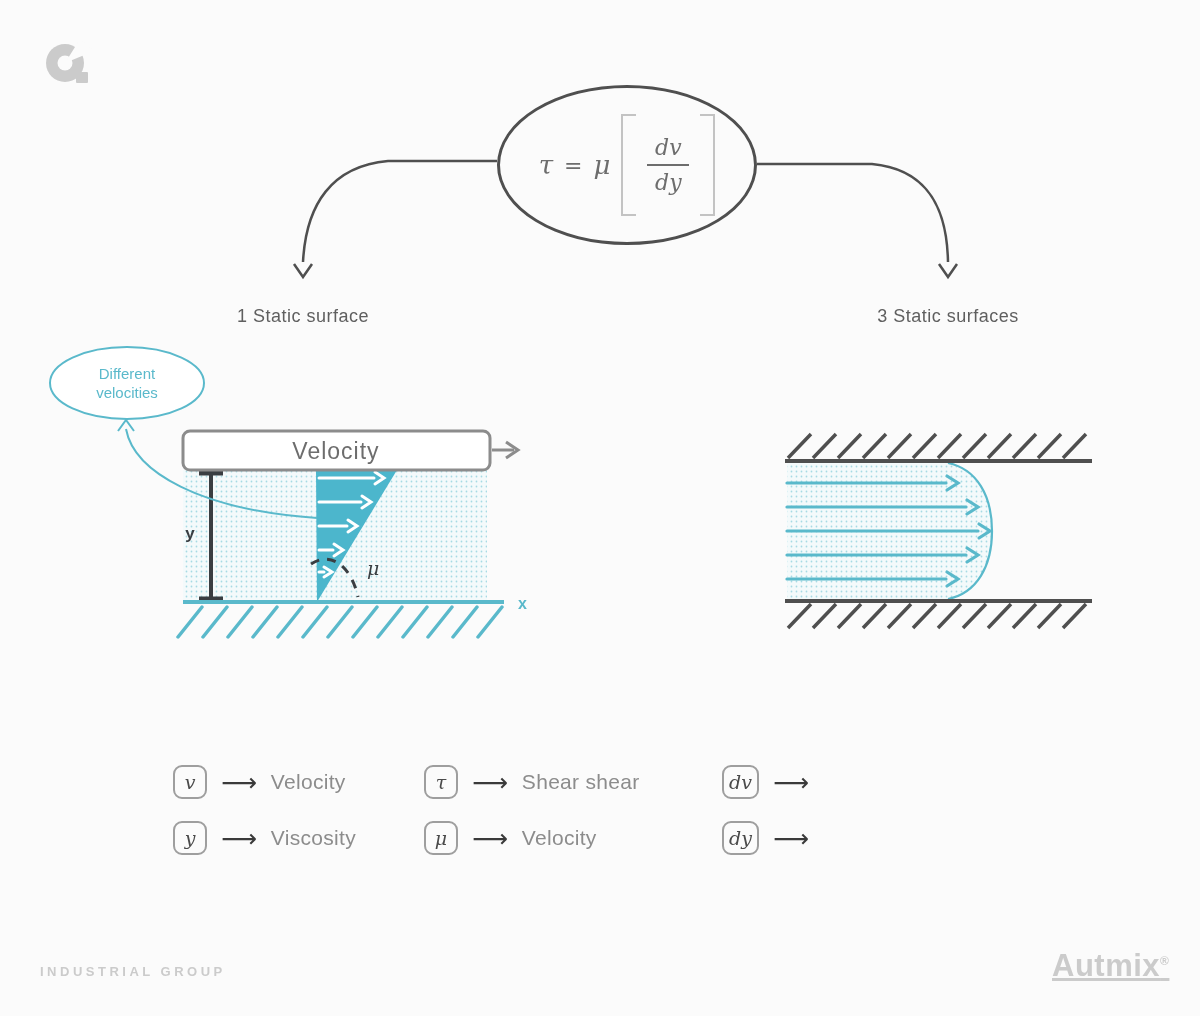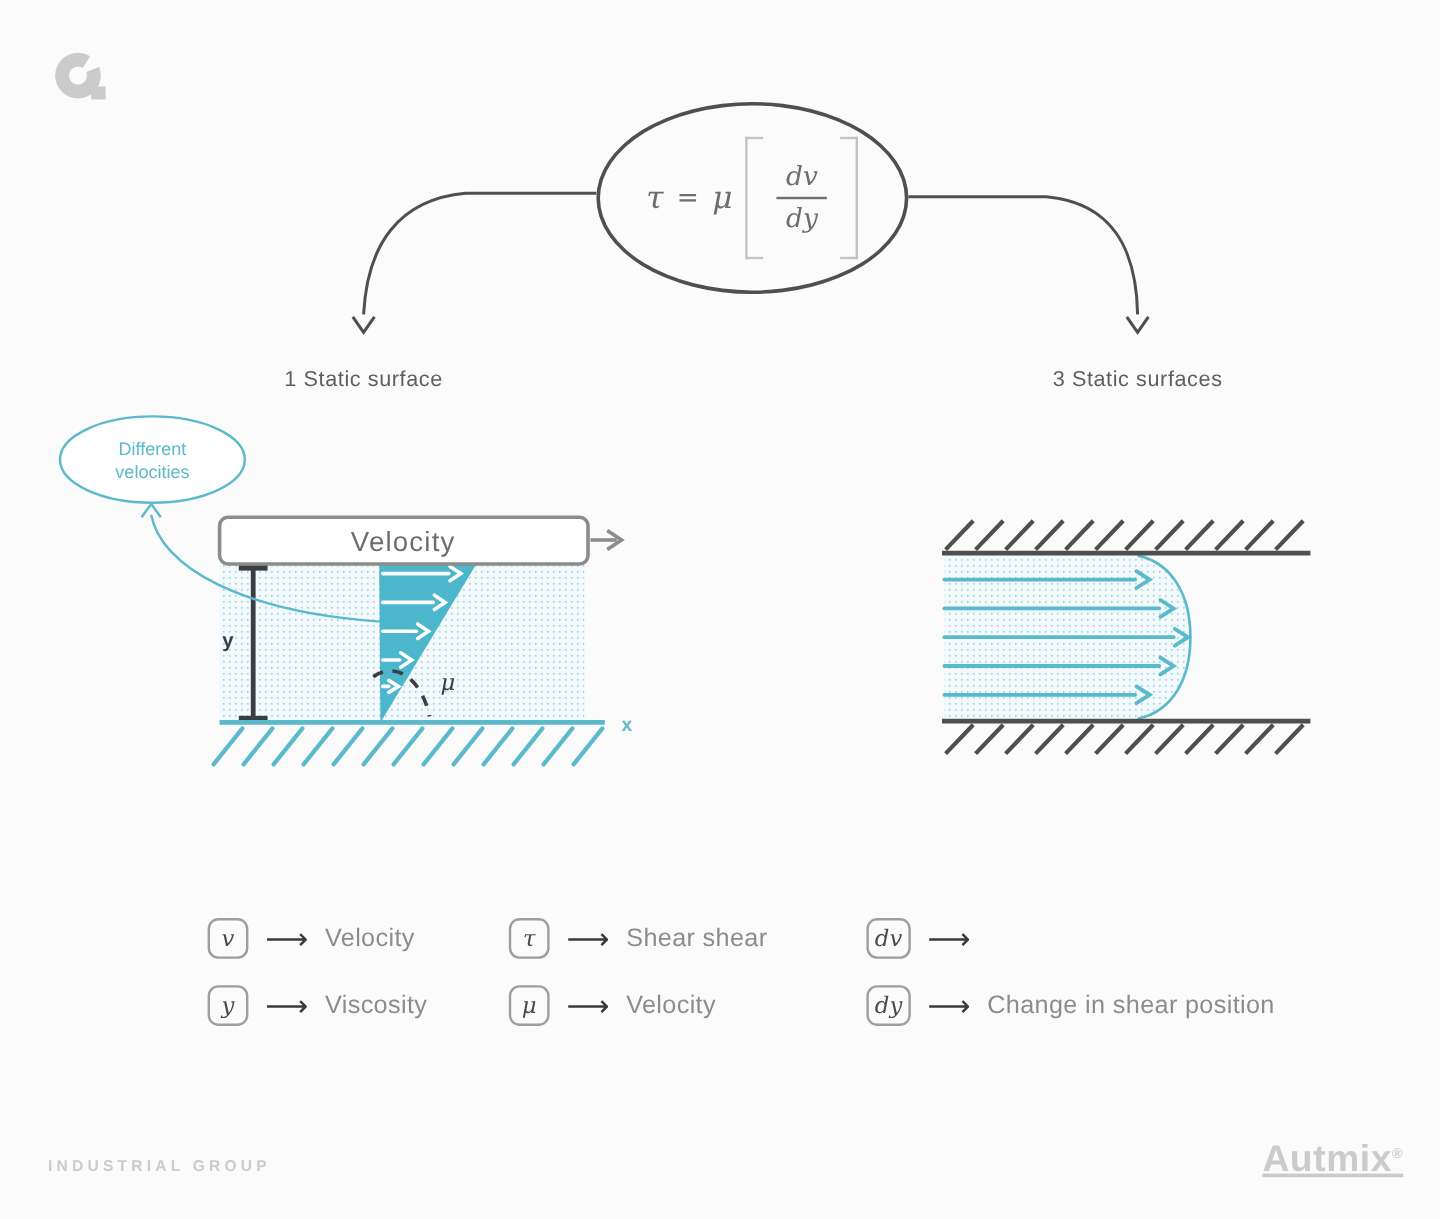--- a/index.html
+++ b/index.html
@@ -202,21 +202,20 @@
   </div>
 
   <div class="legend-col" style="left:722px;top:765px;">
     <div class="legend-item">
       <span class="sym-box">dv</span>
       <span class="leg-arrow">⟶</span>
     </div>
     <div class="legend-item">
       <span class="sym-box">dy</span>
       <span class="leg-arrow">⟶</span>
-      <span class="leg-label">Change in shear position</span>
     </div>
   </div>
 
   <div class="abs footer-left">INDUSTRIAL GROUP</div>
   <div class="abs brand">
     <span>Autmix</span><sup>®</sup>
   </div>
 
 </div>
 

